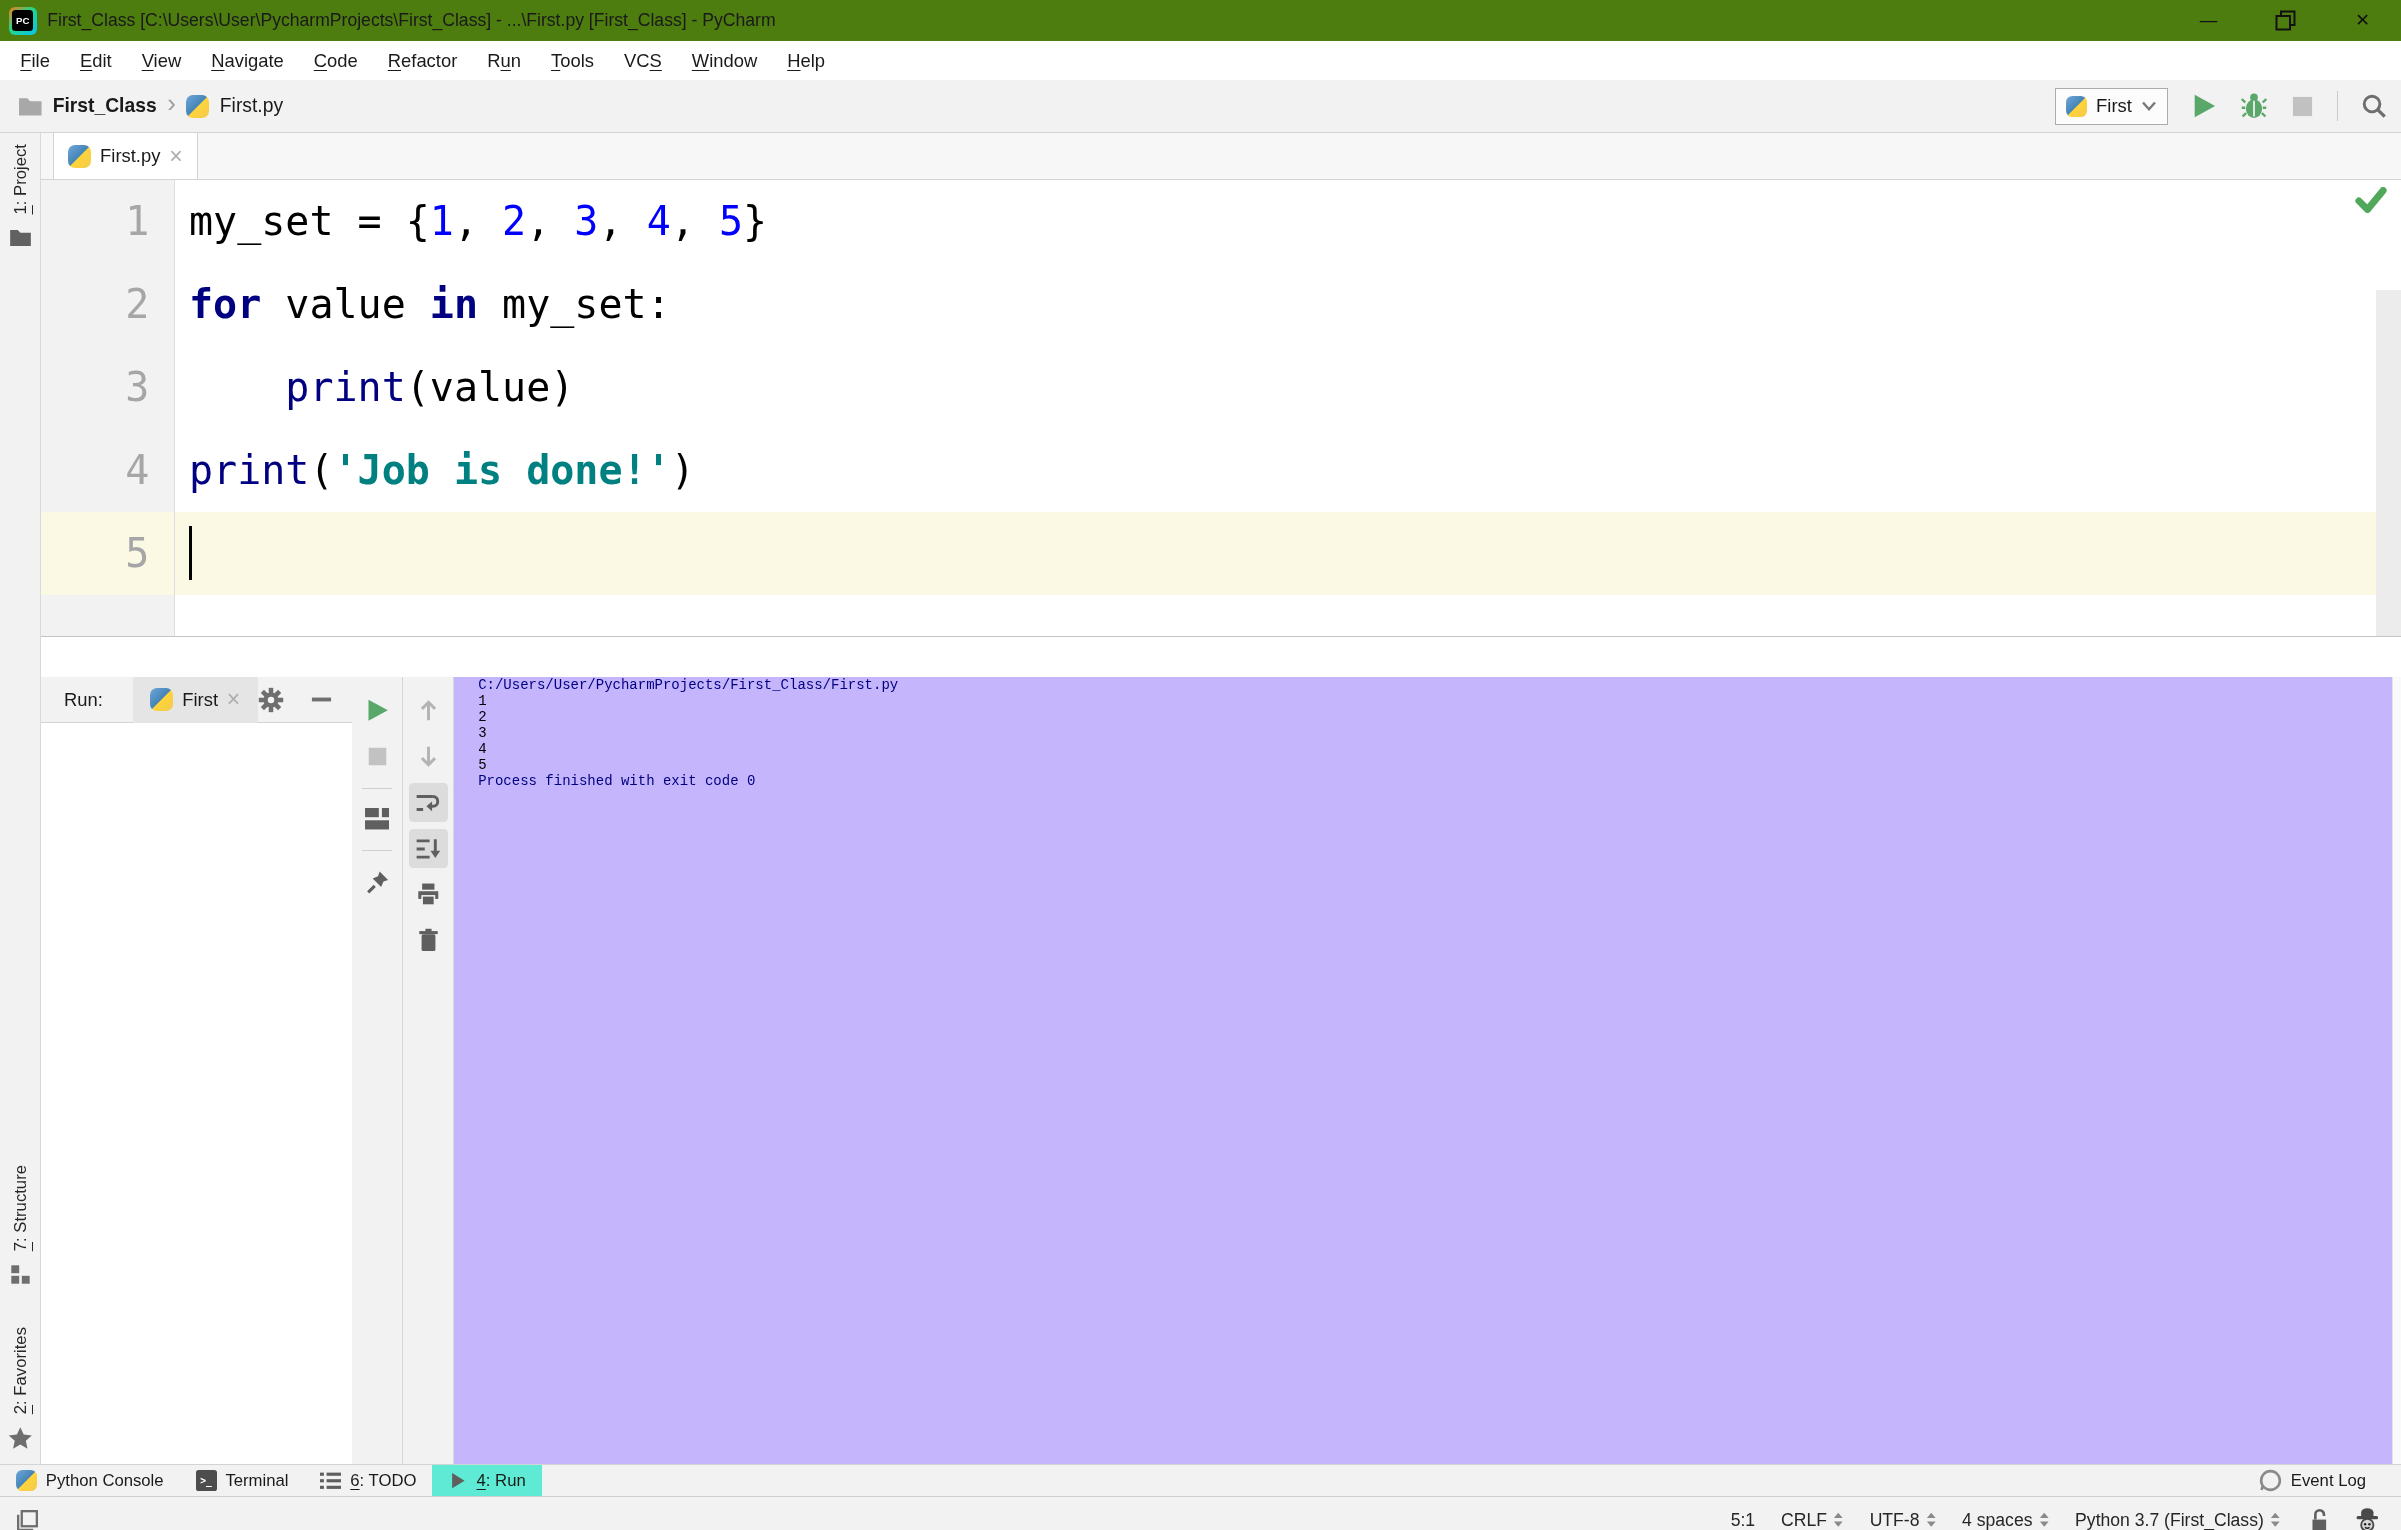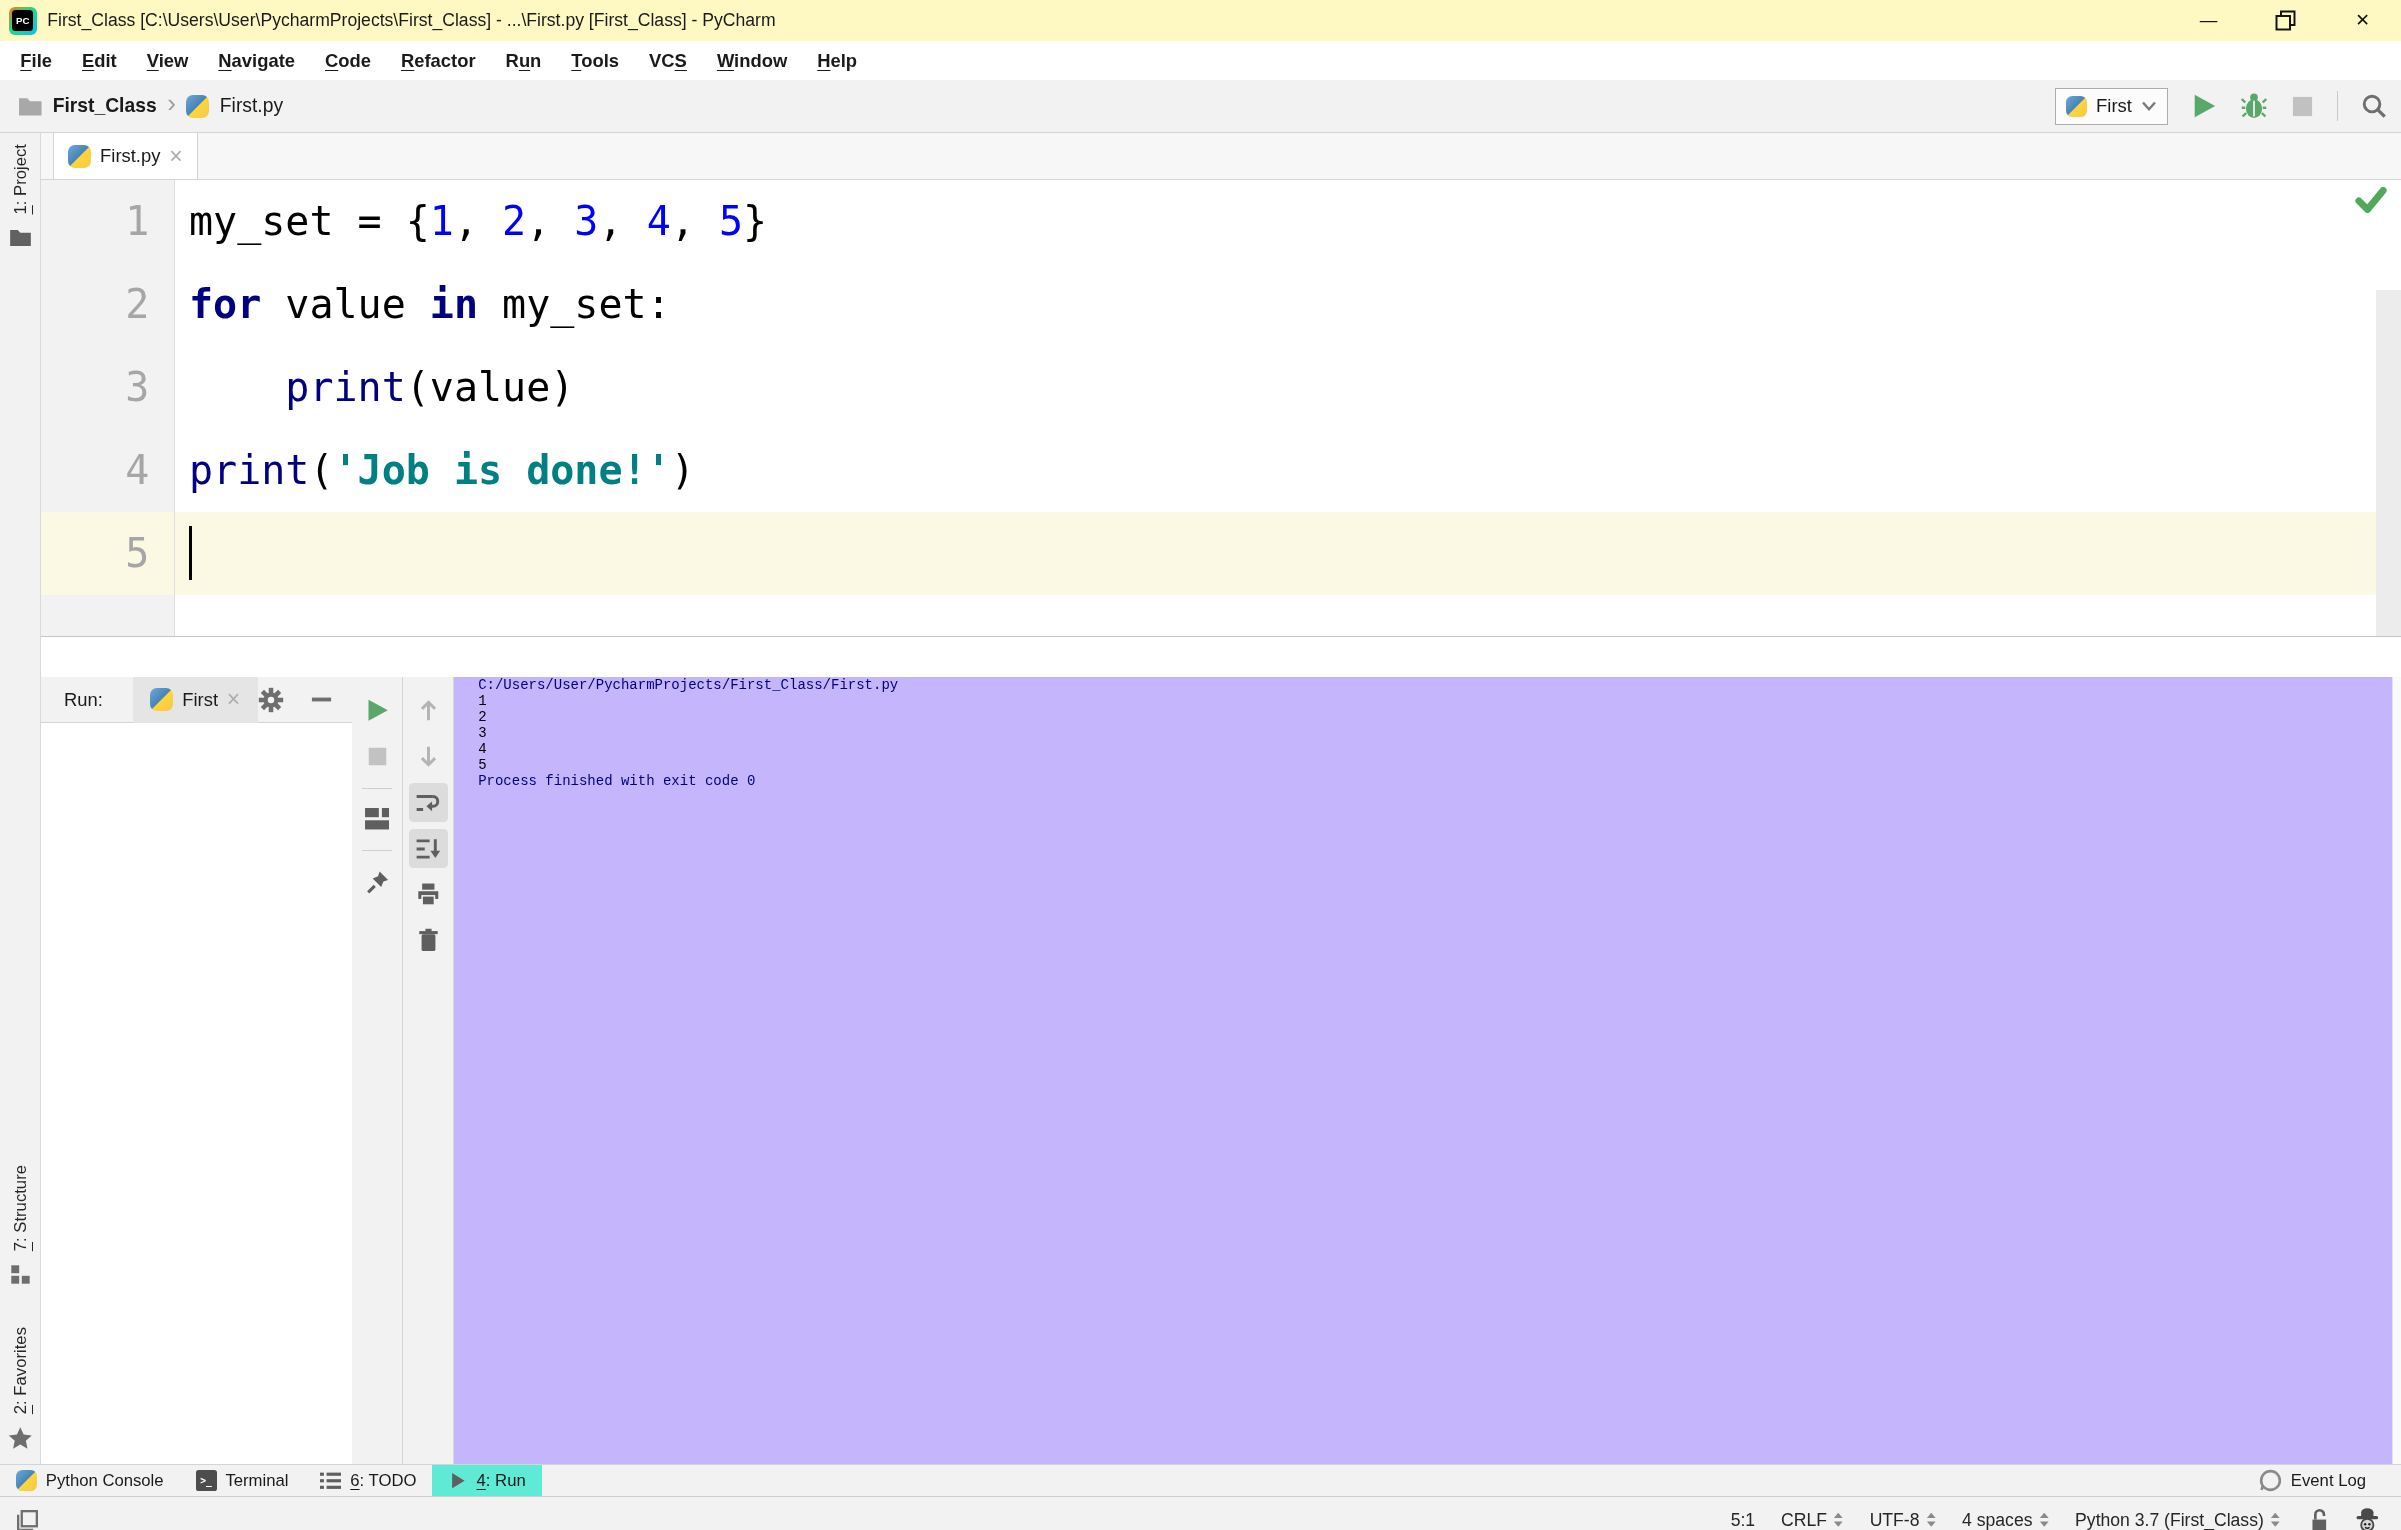--- a/index.html
+++ b/index.html
@@ -1,32 +1,32 @@
 <!DOCTYPE html>
 <html style="font-size:14px"><head>
 <meta charset="utf-8">
 <style>
   * { margin:0; padding:0; box-sizing:border-box; }
   html,body { width:2401px; height:1531px; overflow:hidden; background:#fff;
               font-family:"Liberation Sans", sans-serif; color:#1a1a1a; }
   .app { width:2401px; height:1531px; display:flex; flex-direction:column; }
 
   
-  .titlebar { height:41px; background:#fef9c3; display:flex; align-items:center; flex:0 0 auto; }
+  .titlebar { height:41px; background:#4d7c0f; display:flex; align-items:center; flex:0 0 auto; }
   .pclogo { width:28px; height:28px; margin:0 10.5px 0 8.8px; border-radius:6.1px; flex:0 0 auto;
             background:linear-gradient(135deg,#F97A12,#21D789 45%,#07C3F2); display:flex; align-items:center; justify-content:center; }
   .pclogo i { width:21px; height:21px; background:#000; border-radius:3.5px; color:#fff;
               font:bold 9.7px/21px "Liberation Sans",sans-serif; text-align:center; font-style:normal; }
   .title-text { font-size:17.6px; }
   .win-controls { margin-left:auto; display:flex; height:41px; }
   .win-btn { width:77px; height:41px; display:flex; align-items:center; justify-content:center;
              font-size:17.6px; color:#111; }
 
   
-  .menubar { height:39px; background:#fff; display:flex; align-items:center; padding-left:5.3px; flex:0 0 auto;font-weight:bold; }
+  .menubar { height:39px; background:#fff; display:flex; align-items:center; padding-left:5.3px; flex:0 0 auto; }
   .mitem { padding:0 15px; font-size:18.4px; white-space:pre; }
   .mn { text-decoration:underline; text-underline-offset:2.6px; }
 
   
   .toolbar { height:53px; background:#F2F2F2; border-bottom:0.9px solid #D4D4D4; display:flex;
              align-items:center; padding:0 14px 0 17.6px; flex:0 0 auto; }
   .crumb { display:flex; align-items:center; gap:10.5px; }
   .crumb .proj { font-size:19.3px; font-weight:bold; }
   .crumb .sep { font-size:26px; color:#9E9E9E; line-height:1; margin-top:-5.3px;}
   .crumb .file { font-size:19.3px; }

